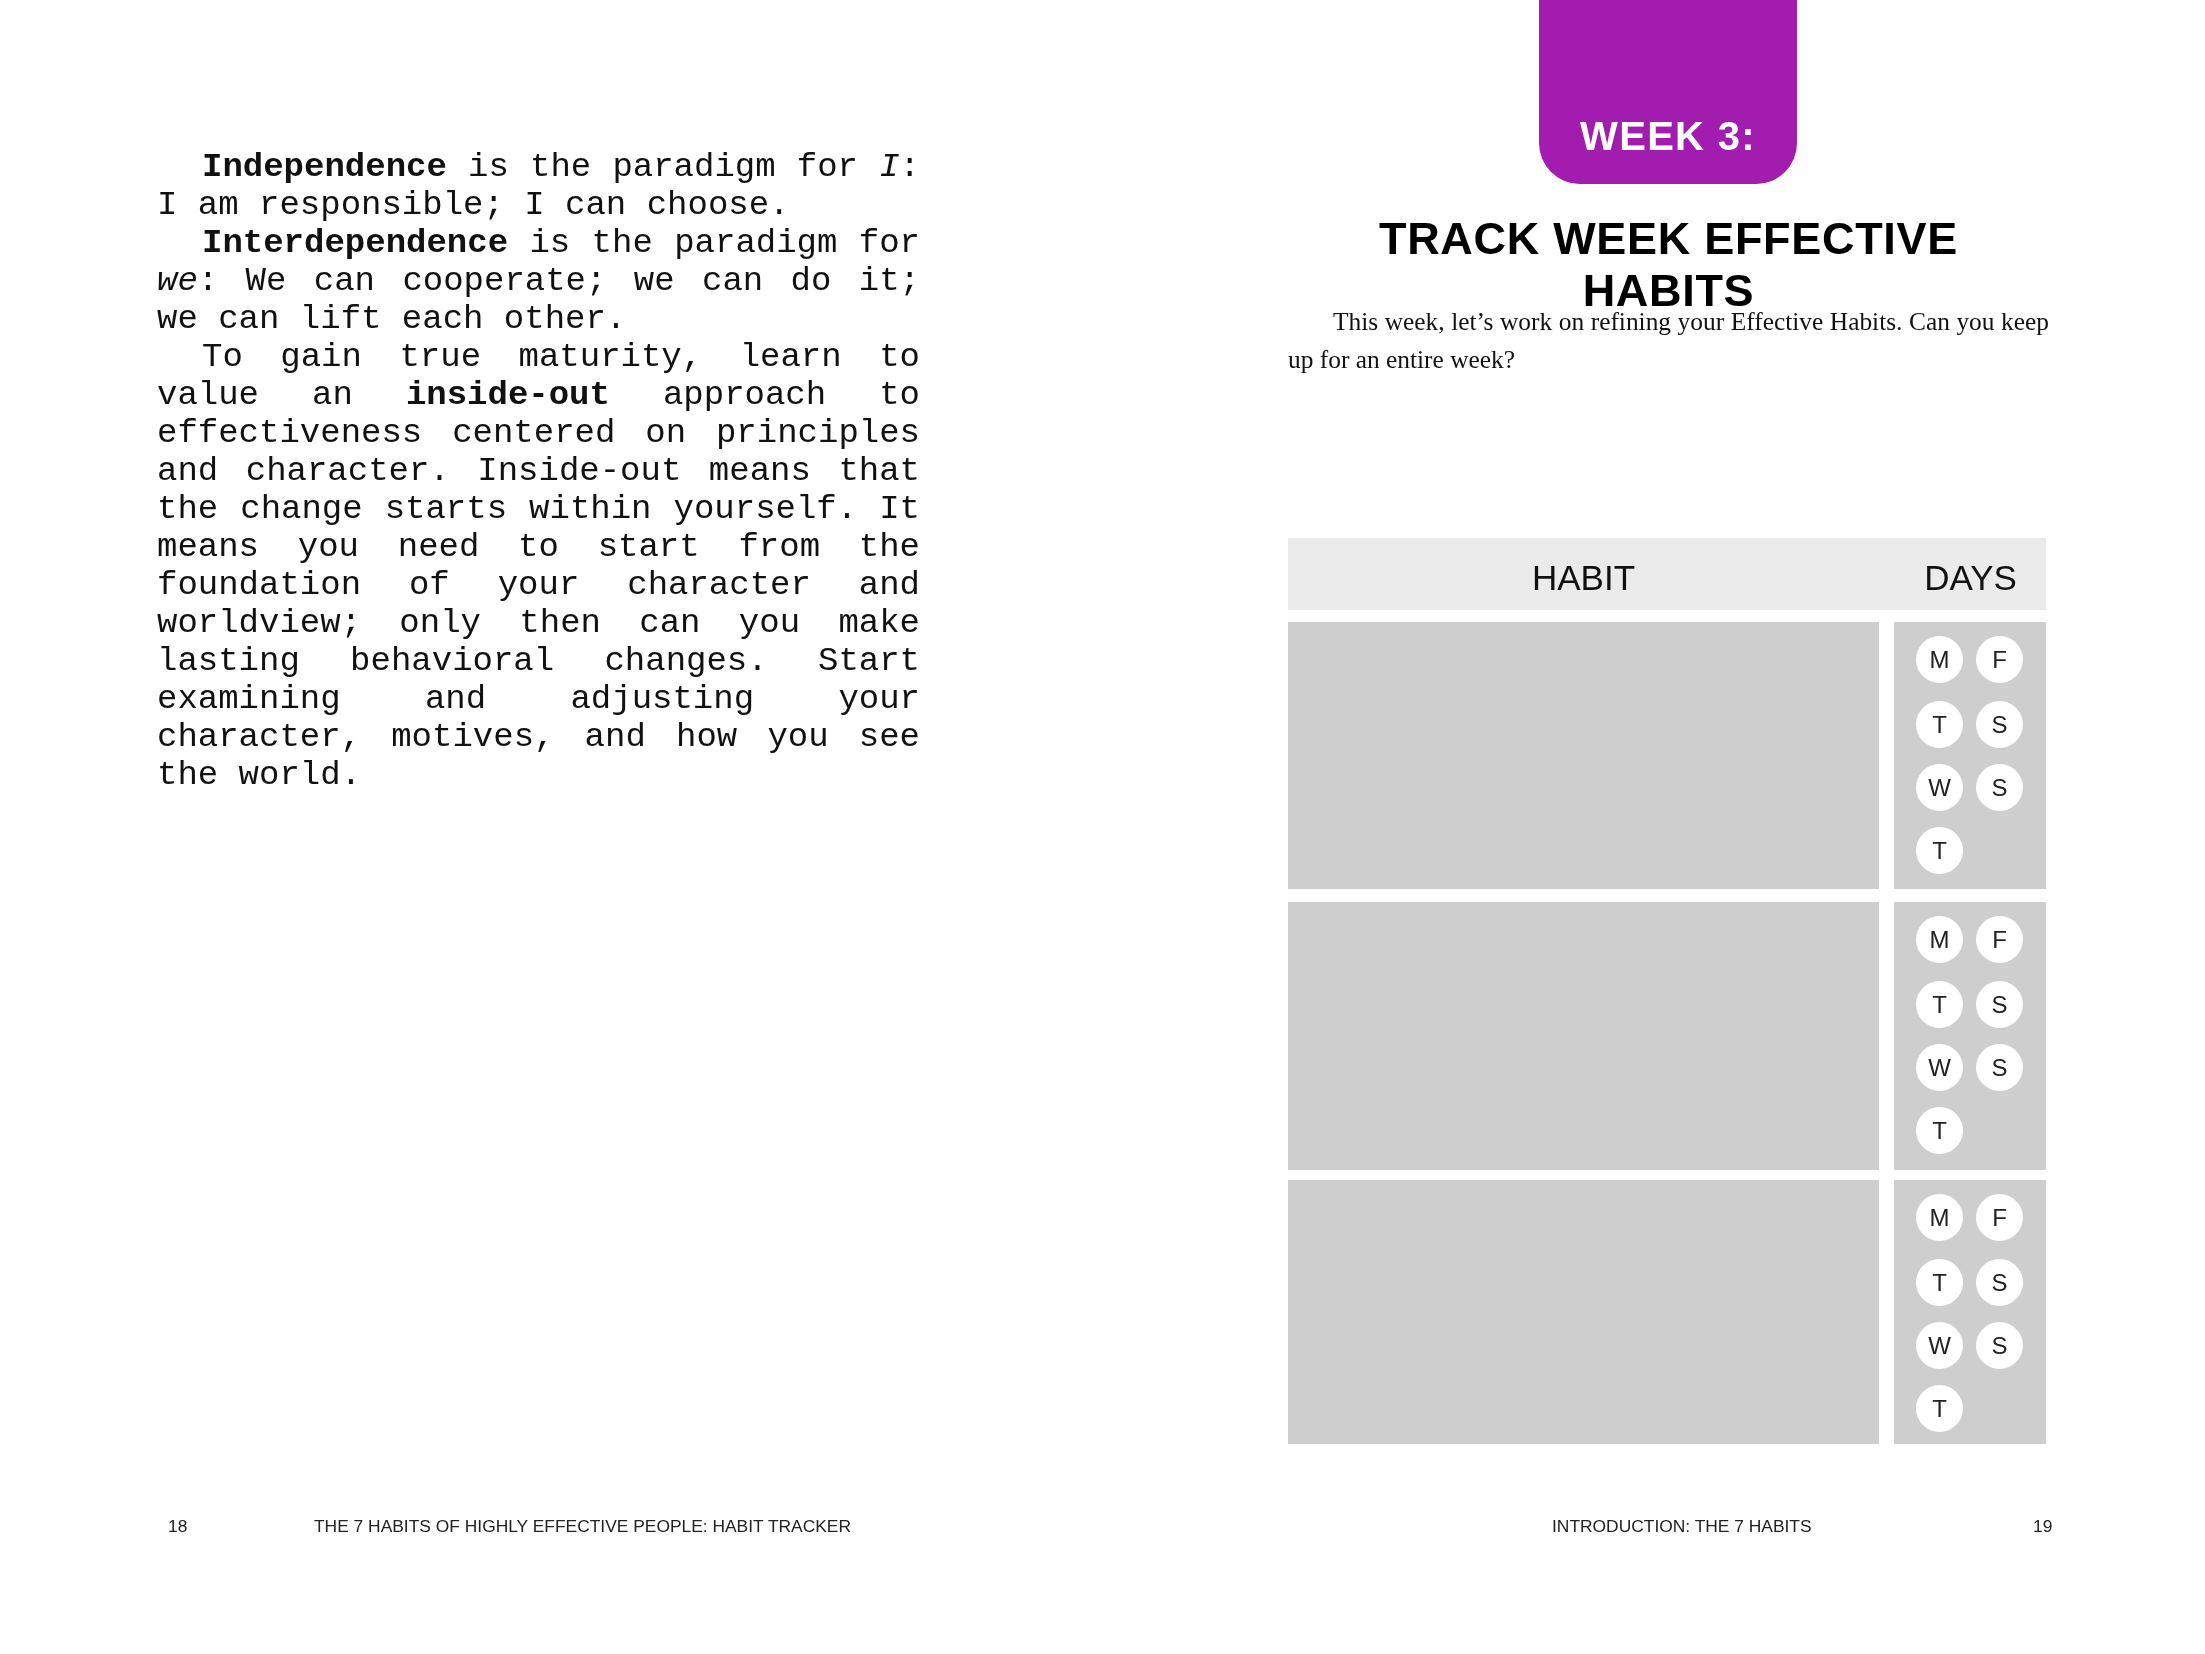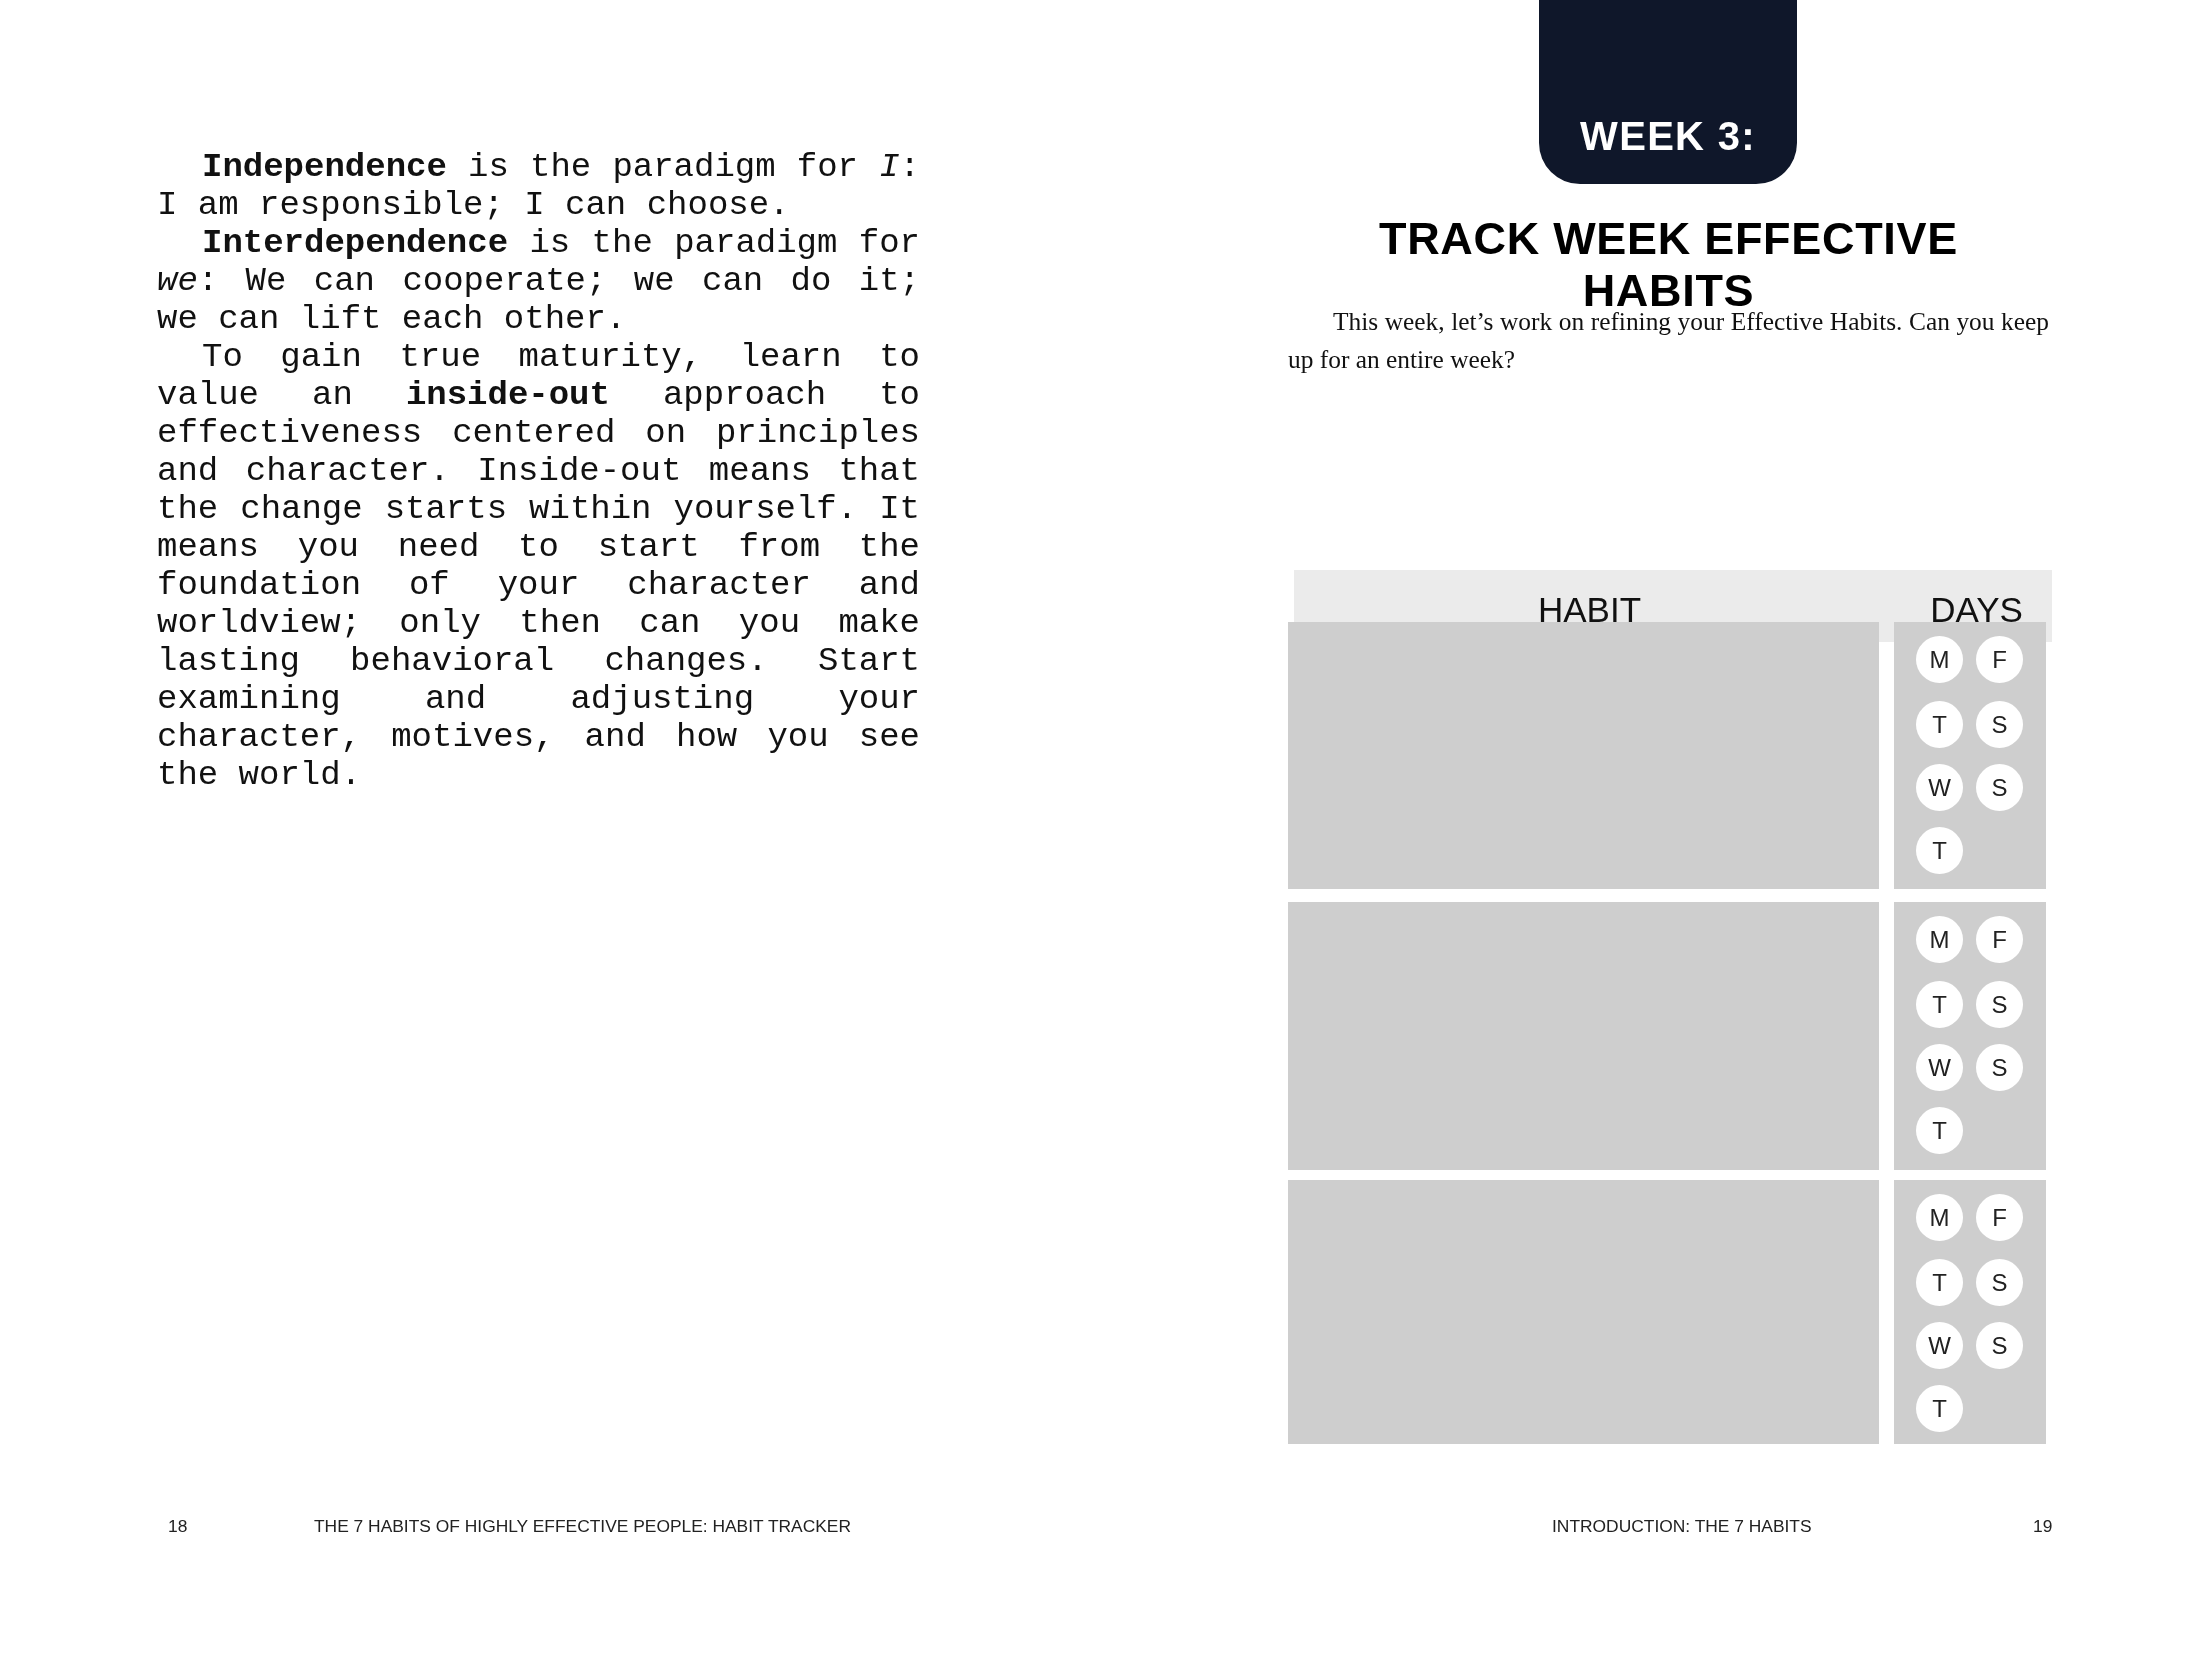--- a/index.html
+++ b/index.html
@@ -4,24 +4,24 @@
 <style>
   html,body{margin:0;padding:0;background:#fff;}
   body{width:2205px;height:1654px;position:relative;overflow:hidden;color:#111;}
   .serif{font-family:"Liberation Serif","DejaVu Serif",serif;}
   .sans{font-family:"Liberation Sans","DejaVu Sans",sans-serif;}
   #left-text{position:absolute;left:157px;top:148px;width:763px;}
   #left-text p{margin:0;font-size:34px;line-height:38px;text-align:justify;font-family:Liberation Mono, monospace;}
   #right-text{position:absolute;left:1288px;top:302px;width:761px;}
   #right-text p{margin:0;font-size:25.4px;line-height:38px;text-align:justify;}
   .indent{text-indent:45px;}
-  .tab{position:absolute;left:1539px;top:0;width:258px;height:184px;background:#0f172a;border-radius:0 0 41px 41px;}
+  .tab{position:absolute;left:1539px;top:0;width:258px;height:184px;background:#a21caf;border-radius:0 0 41px 41px;}
   .tab span{position:absolute;left:0;right:0;top:114px;text-align:center;color:#fff;font-weight:bold;font-size:40px;letter-spacing:1.3px;}
   .title{position:absolute;left:1288px;width:761px;top:213px;text-align:center;font-weight:bold;font-size:45px;letter-spacing:0.7px;color:#000;}
-  .thead{position:absolute;left:1288px;top:570px;width:758px;height:72px;background:#ebebeb;margin-left:6px;}
+  .thead{position:absolute;left:1288px;top:538px;width:758px;height:72px;background:#ebebeb;}
   .thead .h1{position:absolute;left:0;width:591px;top:20px;text-align:center;font-size:35px;}
   .thead .h2{position:absolute;left:606px;width:153px;top:20px;text-align:center;font-size:35px;}
   .habit-cell{position:absolute;left:1288px;width:591px;background:#cecece;}
   .days-cell{position:absolute;left:1894px;width:152px;background:#cecece;}
   .circle{position:absolute;width:47px;height:47px;border-radius:50%;background:#fff;display:flex;align-items:center;justify-content:center;font-size:24px;color:#222;}
   .footer{position:absolute;top:1516px;font-size:17.4px;color:#222;white-space:nowrap;}
 </style>
 </head>
 <body>
 

